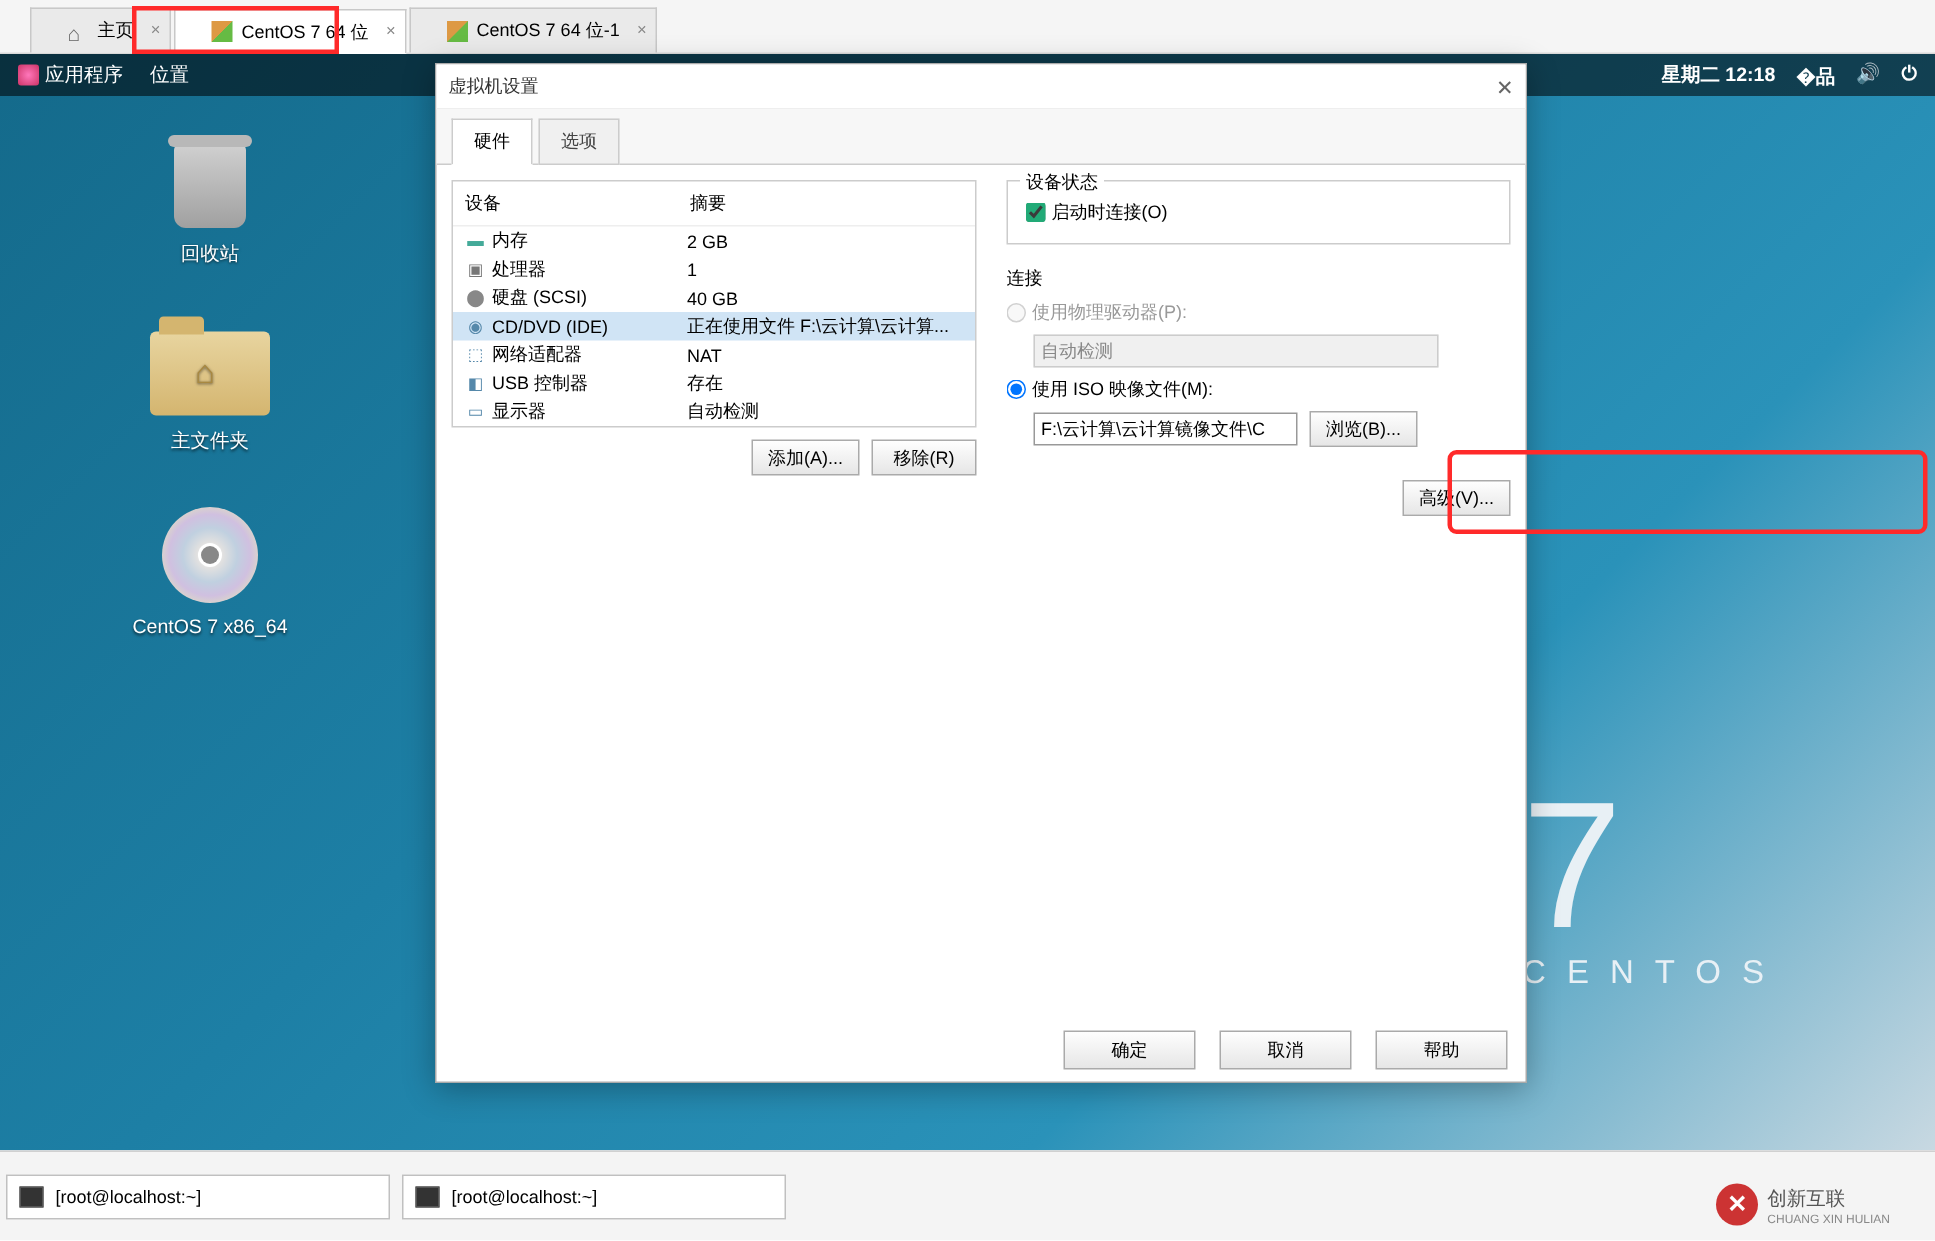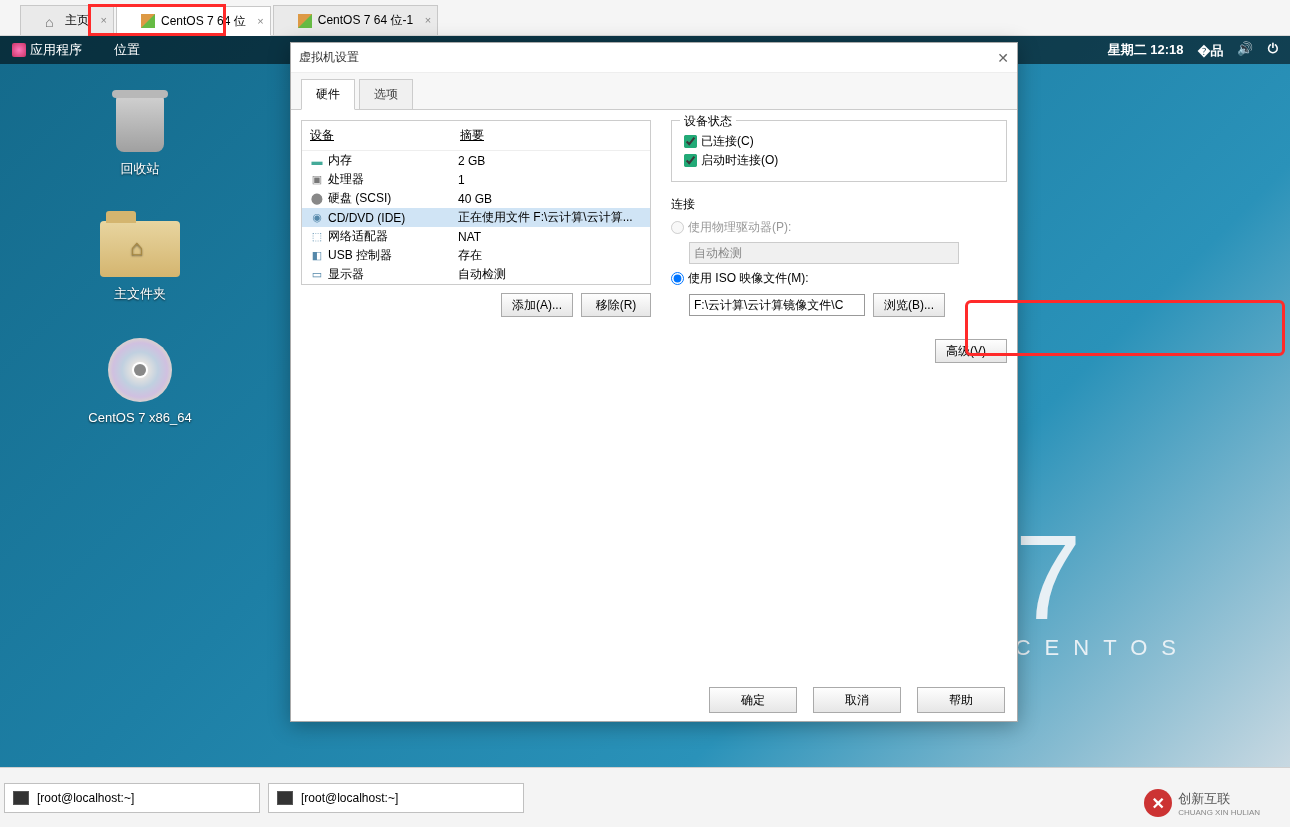--- a/index.html
+++ b/index.html
@@ -11,21 +11,21 @@
     .tab.active { background: #fff; border-bottom: 1px solid #fff; margin-bottom: -1px; }
     .tab .close-x { position: absolute; right: 6px; top: 8px; color: #888; font-size: 11px; }
     .tab-icon { width: 14px; height: 14px; margin-right: 6px; display: inline-block; }
     .home-icon::before { content: "⌂"; font-size: 14px; color: #666; }
     .vm-icon { width: 14px; height: 14px; background: linear-gradient(135deg, #d94, #d94 49%, #6b4 51%); margin-right: 6px; }
     .red-outline { position: absolute; border: 3px solid #ff2a2a; pointer-events: none; z-index: 50; }
     
     
     .desktop { position: absolute; top: 36px; left: 0; right: 0; bottom: 56px; background: linear-gradient(135deg, #146a8b 0%, #1d7fa5 40%, #2a92b9 70%, #c9d9e2 100%); }
     .gnome-panel { height: 28px; background: rgba(0,0,0,0.55); display: flex; align-items: center; color: #fff; font-size: 13px; padding: 0 12px; justify-content: space-between; }
-    .gnome-left { display: flex; gap: 32px; align-items: center; justify-content: flex-end; }
+    .gnome-left { display: flex; gap: 18px; align-items: center; justify-content: flex-end; }
     .gnome-right { display: flex; gap: 14px; align-items: flex-start; font-weight: bold; }
     
     .desktop-icons { position: absolute; top: 60px; left: 80px; display: flex; flex-direction: column; gap: 35px; }
     .desktop-icon { display: flex; flex-direction: column; align-items: center; color: #fff; text-shadow: 0 1px 2px rgba(0,0,0,0.7); width: 120px; }
     .desktop-icon .label { margin-top: 8px; font-size: 13px; }
     .trash-shape { width: 48px; height: 56px; background: linear-gradient(#d0d0d0,#a0a0a0); border-radius: 4px 4px 8px 8px; position: relative; }
     .trash-shape::before { content: ""; position: absolute; top: -6px; left: -4px; right: -4px; height: 8px; background: #b8b8b8; border-radius: 4px; }
     .folder-shape { width: 80px; height: 56px; background: linear-gradient(#e8d5a0,#d4b56f); border-radius: 4px; position: relative; margin-top: 8px; }
     .folder-shape::before { content: ""; position: absolute; top: -10px; left: 6px; width: 30px; height: 12px; background: #d4b56f; border-radius: 3px 3px 0 0; }
     .folder-shape::after { content: "⌂"; position: absolute; top: 14px; left: 30px; font-size: 22px; color: #a88840; }
@@ -41,21 +41,21 @@
     .dialog-titlebar { height: 30px; display: flex; align-items: center; justify-content: space-between; padding: 0 8px; background: #fff; border-bottom: 1px solid #eee; }
     .dialog-title-text { font-size: 12px; color: #333; }
     .dialog-close-x { color: #666; font-size: 14px; }
     
     .dialog-tabs { display: flex; padding: 6px 10px 0 10px; gap: 4px; border-bottom: 1px solid #ccc; background: #f7f7f7; }
     .dialog-tab { padding: 6px 14px; font-size: 12px; background: #fff; border: 1px solid #ccc; border-bottom: 1px solid #fff; margin-bottom: -1px; }
     .dialog-tab.inactive { background: #f0f0f0; border-bottom: 1px solid #ccc; color: #444; }
     
     .dialog-body { display: flex; padding: 10px; gap: 10px; height: 580px; }
     .hw-list { width: 350px; border: 1px solid #ccc; background: #fff; }
-    .hw-list-header { display: flex; padding: 6px 8px; font-weight: normal; border-bottom: 1px solid #eee; text-decoration: underline; }
+    .hw-list-header { display: flex; padding: 6px 8px; font-weight: normal; border-bottom: 1px solid #eee; }
     .hw-col-device { width: 150px; }
     .hw-col-summary { flex: 1; }
     .hw-row { display: flex; padding: 2px 8px; align-items: center; height: 19px; }
     .hw-row.selected { background: #d0e4f5; }
     .hw-row .icon { width: 14px; height: 14px; margin-right: 4px; display: inline-flex; align-items: center; justify-content: center; font-size: 11px; }
     .hw-row .device-name { width: 130px; overflow: hidden; white-space: nowrap; }
     .hw-row .device-summary { flex: 1; overflow: hidden; white-space: nowrap; text-overflow: ellipsis; }
     
     .hw-buttons { display: flex; justify-content: flex-end; gap: 8px; padding: 0 10px 0 0; margin-top: 8px; margin-left: -10px; width: 370px; }
     .right-panel { flex: 1; display: flex; flex-direction: column; gap: 10px; }
@@ -203,24 +203,20 @@
       </div>
       <div class="hw-buttons">
         <button class="btn">添加(A)...</button>
         <button class="btn">移除(R)</button>
       </div>
     </div>
 
     <div class="right-panel">
       <div class="group">
         <div class="group-title">设备状态</div>
-        <label class="check-row">
-          <input type="checkbox" checked="" style="">
-          <span>已连接(C)</span>
-        </label>
         <label class="check-row">
           <input type="checkbox" checked="" style="">
           <span>启动时连接(O)</span>
         </label>
       </div>
       <div class="group" style="border:none;padding:4px 0;">
         <div style="margin-bottom:4px;">连接</div>
         <label class="radio-row disabled">
           <input type="radio" name="conn" disabled="" style="">
           <span>使用物理驱动器(P):</span>

